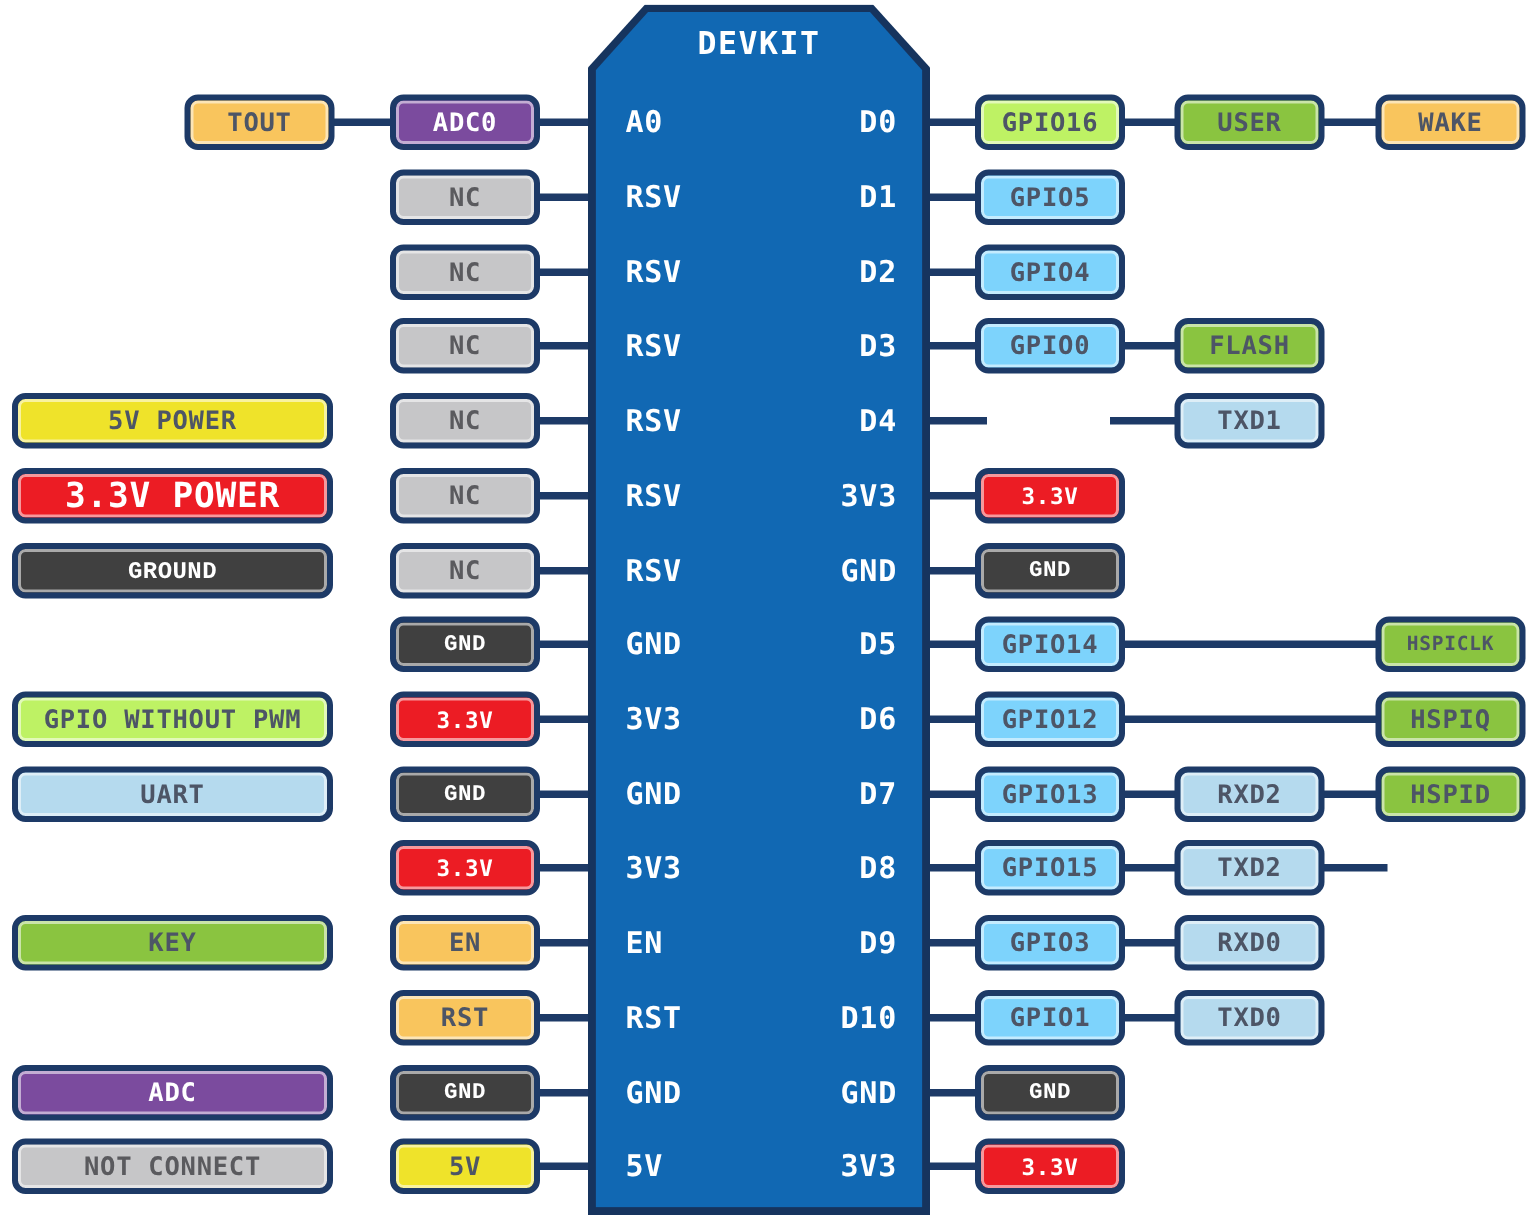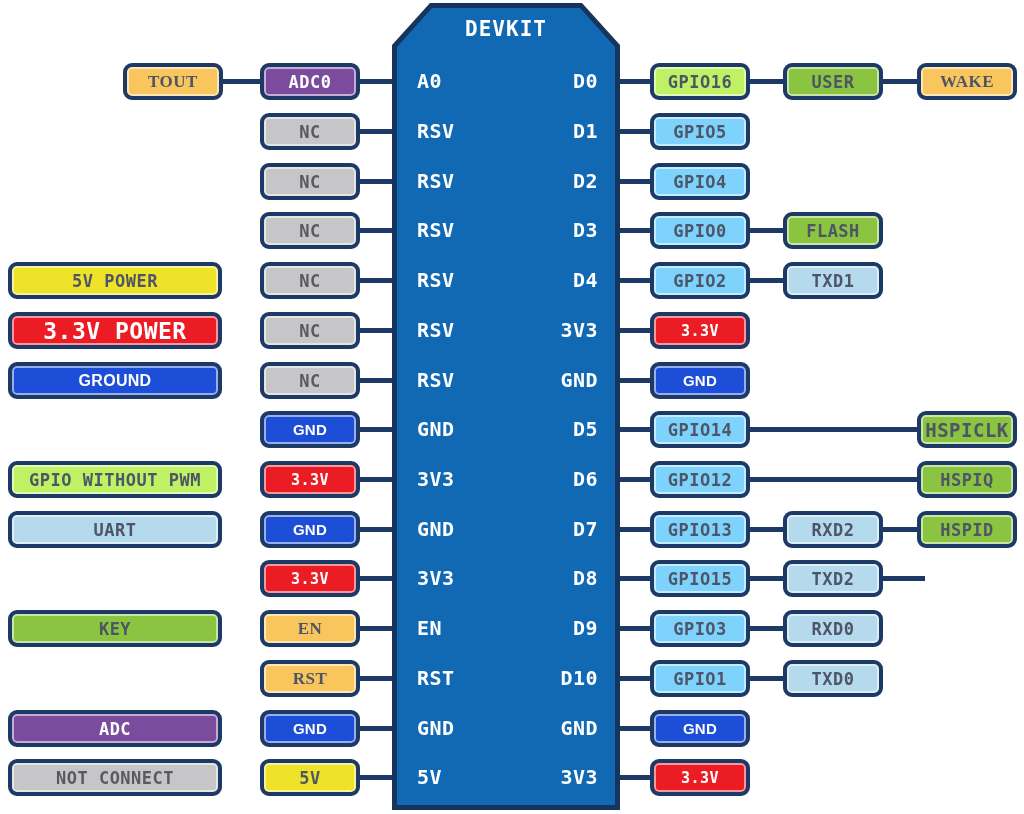--- a/index.html
+++ b/index.html
@@ -6,26 +6,26 @@
   .stage{position:relative;width:1024px;height:814px;background:#ffffff;overflow:hidden;
          font-family:"DejaVu Sans Mono",monospace;}
   .bx{position:absolute;width:100px;height:37px;box-sizing:border-box;
       border:4px solid #1d3a67;border-radius:9px;
       box-shadow:inset 0 0 0 2px rgba(255,255,255,.55);
       display:flex;align-items:center;justify-content:center;
       font-weight:bold;font-size:17px;letter-spacing:.5px;color:#4d5566;}
   .lg{width:214px;}
   .yellow{background:#efe32a;}
   .red{background:#ec1c24;color:#ffffff;font-size:15px;}
-  .black{background:#1d4ed8;color:#ffffff;font-family:Liberation Sans, sans-serif;font-size:15px;letter-spacing:.3px;}
+  .black{background:#404040;color:#ffffff;font-family:Liberation Mono, monospace;font-size:15px;letter-spacing:.3px;}
   .cream{background:#7dd3fc;}
   .palegreen{background:#bef264;}
   .lblue{background:#b5daee;}
   .green{background:#8ac440;}
-  .orange{background:#f9c55d;font-family:Liberation Serif, serif;}
+  .orange{background:#f9c55d;}
   .purple{background:#7b4b9e;color:#ffffff;}
   .gray{background:#c6c6c8;color:#5a5a5e;}
   .ln{position:absolute;height:5px;background:#1d3a67;}
   .chip-outer{position:absolute;left:392px;top:3px;width:228px;height:807px;background:#16345e;
       clip-path:polygon(38px 0,calc(100% - 38px) 0,100% 42px,100% 100%,0 100%,0 42px);}
   .chip-inner{position:absolute;left:5px;top:5px;right:5px;bottom:5px;background:#1168b3;
       clip-path:polygon(35px 0,calc(100% - 35px) 0,100% 39px,100% 100%,0 100%,0 39px);}
   .chip-title{position:absolute;left:392px;top:17px;width:228px;text-align:center;
       color:#ffffff;font-weight:bold;font-size:21px;letter-spacing:1px;}
   .pin{position:absolute;color:#ffffff;font-weight:bold;font-size:20px;line-height:28px;letter-spacing:.5px;}
@@ -142,38 +142,37 @@
   <div class="bx red" style="left:260px;top:560px">3.3V</div>
   <div class="bx orange" style="left:260px;top:610px">EN</div>
   <div class="bx orange" style="left:260px;top:660px">RST</div>
   <div class="bx black" style="left:260px;top:710px">GND</div>
   <div class="bx yellow" style="left:260px;top:759px">5V</div>
 
   <div class="bx palegreen" style="left:650px;top:63px">GPIO16</div>
   <div class="bx cream" style="left:650px;top:113px">GPIO5</div>
   <div class="bx cream" style="left:650px;top:163px">GPIO4</div>
   <div class="bx cream" style="left:650px;top:212px">GPIO0</div>
-  <div class="bx cream" style="left:650px;top:262px">GPIO2</div>
   <div class="bx red" style="left:650px;top:312px">3.3V</div>
   <div class="bx black" style="left:650px;top:362px">GND</div>
   <div class="bx cream" style="left:650px;top:411px">GPIO14</div>
   <div class="bx cream" style="left:650px;top:461px">GPIO12</div>
   <div class="bx cream" style="left:650px;top:511px">GPIO13</div>
   <div class="bx cream" style="left:650px;top:560px">GPIO15</div>
   <div class="bx cream" style="left:650px;top:610px">GPIO3</div>
   <div class="bx cream" style="left:650px;top:660px">GPIO1</div>
   <div class="bx black" style="left:650px;top:710px">GND</div>
   <div class="bx red" style="left:650px;top:759px">3.3V</div>
 
   <div class="bx green" style="left:783px;top:63px">USER</div>
   <div class="bx green" style="left:783px;top:212px">FLASH</div>
   <div class="bx lblue" style="left:783px;top:262px">TXD1</div>
   <div class="bx lblue" style="left:783px;top:511px">RXD2</div>
   <div class="bx lblue" style="left:783px;top:560px">TXD2</div>
   <div class="bx lblue" style="left:783px;top:610px">RXD0</div>
   <div class="bx lblue" style="left:783px;top:660px">TXD0</div>
 
   <div class="bx orange" style="left:917px;top:63px">WAKE</div>
-  <div class="bx green" style="left:917px;top:411px;font-size:19px">HSPICLK</div>
+  <div class="bx green" style="left:917px;top:411px;font-size:13px">HSPICLK</div>
   <div class="bx green" style="left:917px;top:461px">HSPIQ</div>
   <div class="bx green" style="left:917px;top:511px">HSPID</div>
 
 </div>
 
 </body></html>

